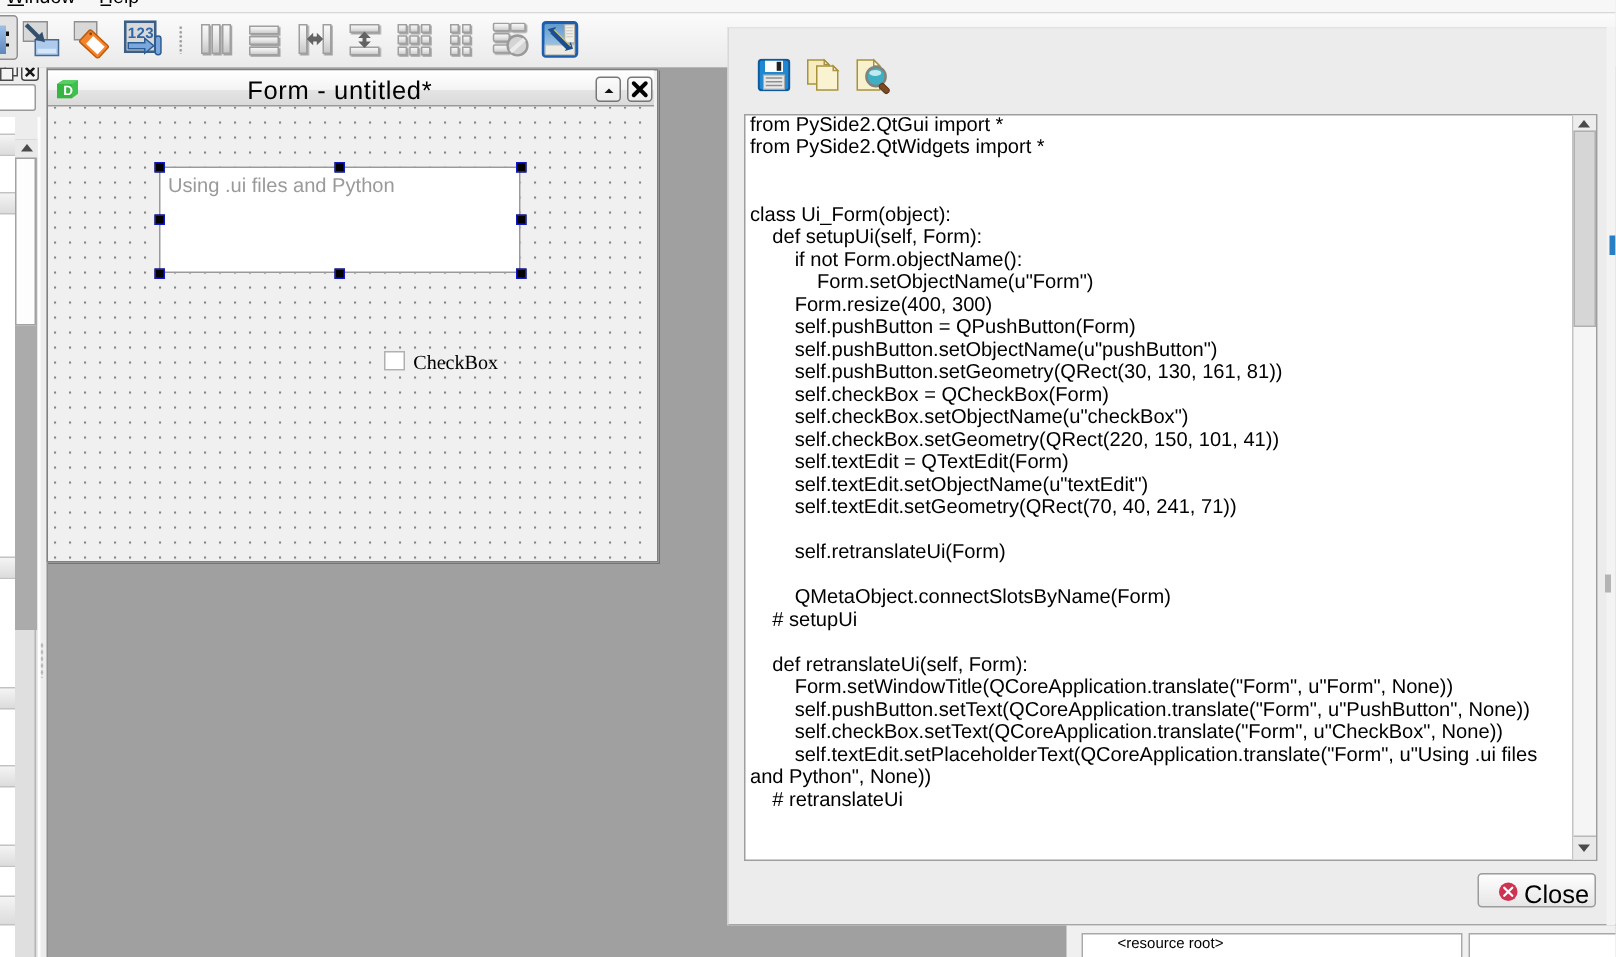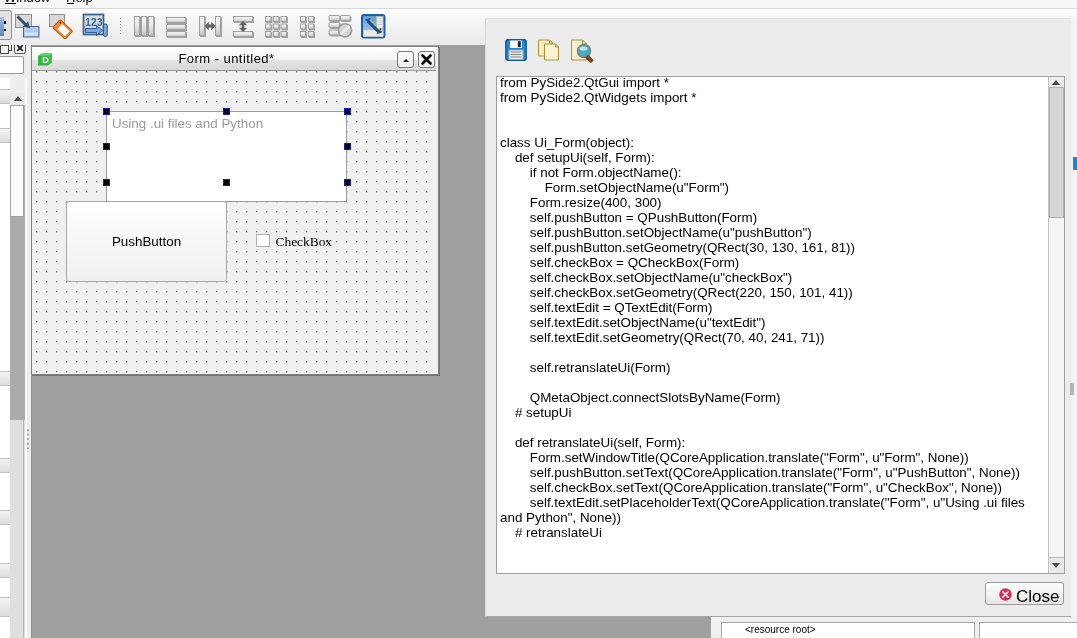--- a/index.html
+++ b/index.html
@@ -184,21 +184,21 @@
 <div class="abs" style="left:31px;top:46px;width:406px;height:327px;background:#f0f0f0;border:1px solid #808080;box-shadow:1px 1px 0 rgba(60,60,60,0.45);">
 
   <div class="abs" style="left:0;top:0;width:404px;height:23px;background:linear-gradient(#ffffff 0%,#f4f4f4 55%,#e4e4e4 56%,#dadada 100%);border-bottom:1px solid #9a9a9a;">
 
     <svg class="abs" style="left:5px;top:6px" width="16" height="13" viewBox="0 0 16 13">
       <path d="M1 3 L5 0.5 L15 0.5 L15 9.5 L11 12.5 L1 12.5 Z" fill="#3fbf4b"></path>
       <path d="M1 3 L5 0.5 L15 0.5 L11 3 Z" fill="#55d060"></path>
       <path d="M1 3 L11 3 L11 12.5 L1 12.5 Z" fill="#2ea83a" opacity="0.45"></path>
       <text x="5.2" y="10.4" font-size="9" font-weight="bold" fill="#fff" font-family="Liberation Sans">D</text>
     </svg>
-    <div class="abs" style="left:0;top:4px;width:389px;text-align:center;font-size:13px;letter-spacing:0.45px;color:#000;">Form - untitled*</div>
+    <div class="abs" style="left:0;top:4px;width:389px;text-align:center;font-size:17px;letter-spacing:0.45px;color:#000;">Form - untitled*</div>
 
     <div class="abs" style="left:365px;top:4px;width:15px;height:15px;border:1px solid #777;border-radius:3px;background:linear-gradient(#fbfbfb,#ededed);">
       <div class="abs" style="left:5px;top:7px;width:0;height:0;border-left:3px solid transparent;border-right:3px solid transparent;border-bottom:3px solid #111;"></div>
     </div>
 
     <div class="abs" style="left:386px;top:4px;width:15px;height:15px;border:1px solid #777;border-radius:3px;background:linear-gradient(#fbfbfb,#ededed);">
       <svg width="15" height="15" viewBox="0 0 15 15">
           <path d="M3.5 3.5 L11.5 11.5 M11.5 3.5 L3.5 11.5" stroke="#000" stroke-width="2.6" stroke-linecap="round"></path>
         </svg>
     </div>
@@ -207,38 +207,35 @@
   <div class="abs" style="left:0;top:24px;width:404px;height:303px;">
     <svg class="abs" style="left:0;top:0" width="404" height="303">
       <defs>
         <pattern id="griddots" width="10" height="10" patternUnits="userSpaceOnUse" x="4" y="0">
           <rect x="0" y="0" width="1.4" height="1.4" fill="#858585"></rect>
         </pattern>
       </defs>
       <rect x="0" y="0" width="404" height="303" fill="url(#griddots)"></rect>
     </svg>
 
-    <div class="abs" style="left:74px;top:40px;width:241px;height:91px;background:#fff;border:1px solid #9a9a9a;box-sizing:border-box;text-align:center;">
+    <div class="abs" style="left:74px;top:40px;width:241px;height:71px;background:#fff;border:1px solid #9a9a9a;box-sizing:border-box;text-align:center;">
       <div class="abs" style="left:5px;top:4px;font-size:13.4px;color:#9a9a9a;">Using .ui files and Python</div>
     </div>
 
     <div class="handles">
       <div class="abs h" style="left:70.5px;top:36.5px;"></div>
       <div class="abs h" style="left:191px;top:36.5px;"></div>
       <div class="abs h" style="left:311.5px;top:36.5px;"></div>
       <div class="abs h" style="left:70.5px;top:72px;"></div>
       <div class="abs h" style="left:311.5px;top:72px;"></div>
       <div class="abs h" style="left:70.5px;top:107.5px;"></div>
       <div class="abs h" style="left:191px;top:107.5px;"></div>
       <div class="abs h" style="left:311.5px;top:107.5px;"></div>
     </div>
 
-    <div class="abs" style="left:34px;top:130px;width:161px;height:81px;background:linear-gradient(#fefefe,#f0f0f0);border:1px solid #a6a6a6;border-radius:3px;box-sizing:border-box;">
-      <div class="abs" style="left:0;top:32px;width:100%;text-align:center;font-size:13.4px;color:#000;">PushButton</div>
-    </div>
 
     <div class="abs" style="left:224px;top:163px;width:14px;height:13px;background:#fff;border:1px solid #b0b0b0;box-sizing:border-box;"></div>
     <div class="abs" style="left:243.5px;top:162.5px;font-size:13.4px;color:#000;font-family:Liberation Serif, serif;">CheckBox</div>
   </div>
 </div>
 
 <div class="abs" style="left:485px;top:18px;width:640px;height:599px;background:#ececec;border-left:1px solid #d8d8d8;border-top:1px solid #e2e2e2;border-bottom:1px solid #a5a5a5;border-right:1px solid #cccccc;box-sizing:border-box;">
 
   <svg class="abs" style="left:19px;top:20px" width="22" height="22" viewBox="0 0 22 22">
     <rect x="0.8" y="0.8" width="20.4" height="20.4" rx="2" fill="#1e88d2" stroke="#10589c" stroke-width="1.4"></rect>

